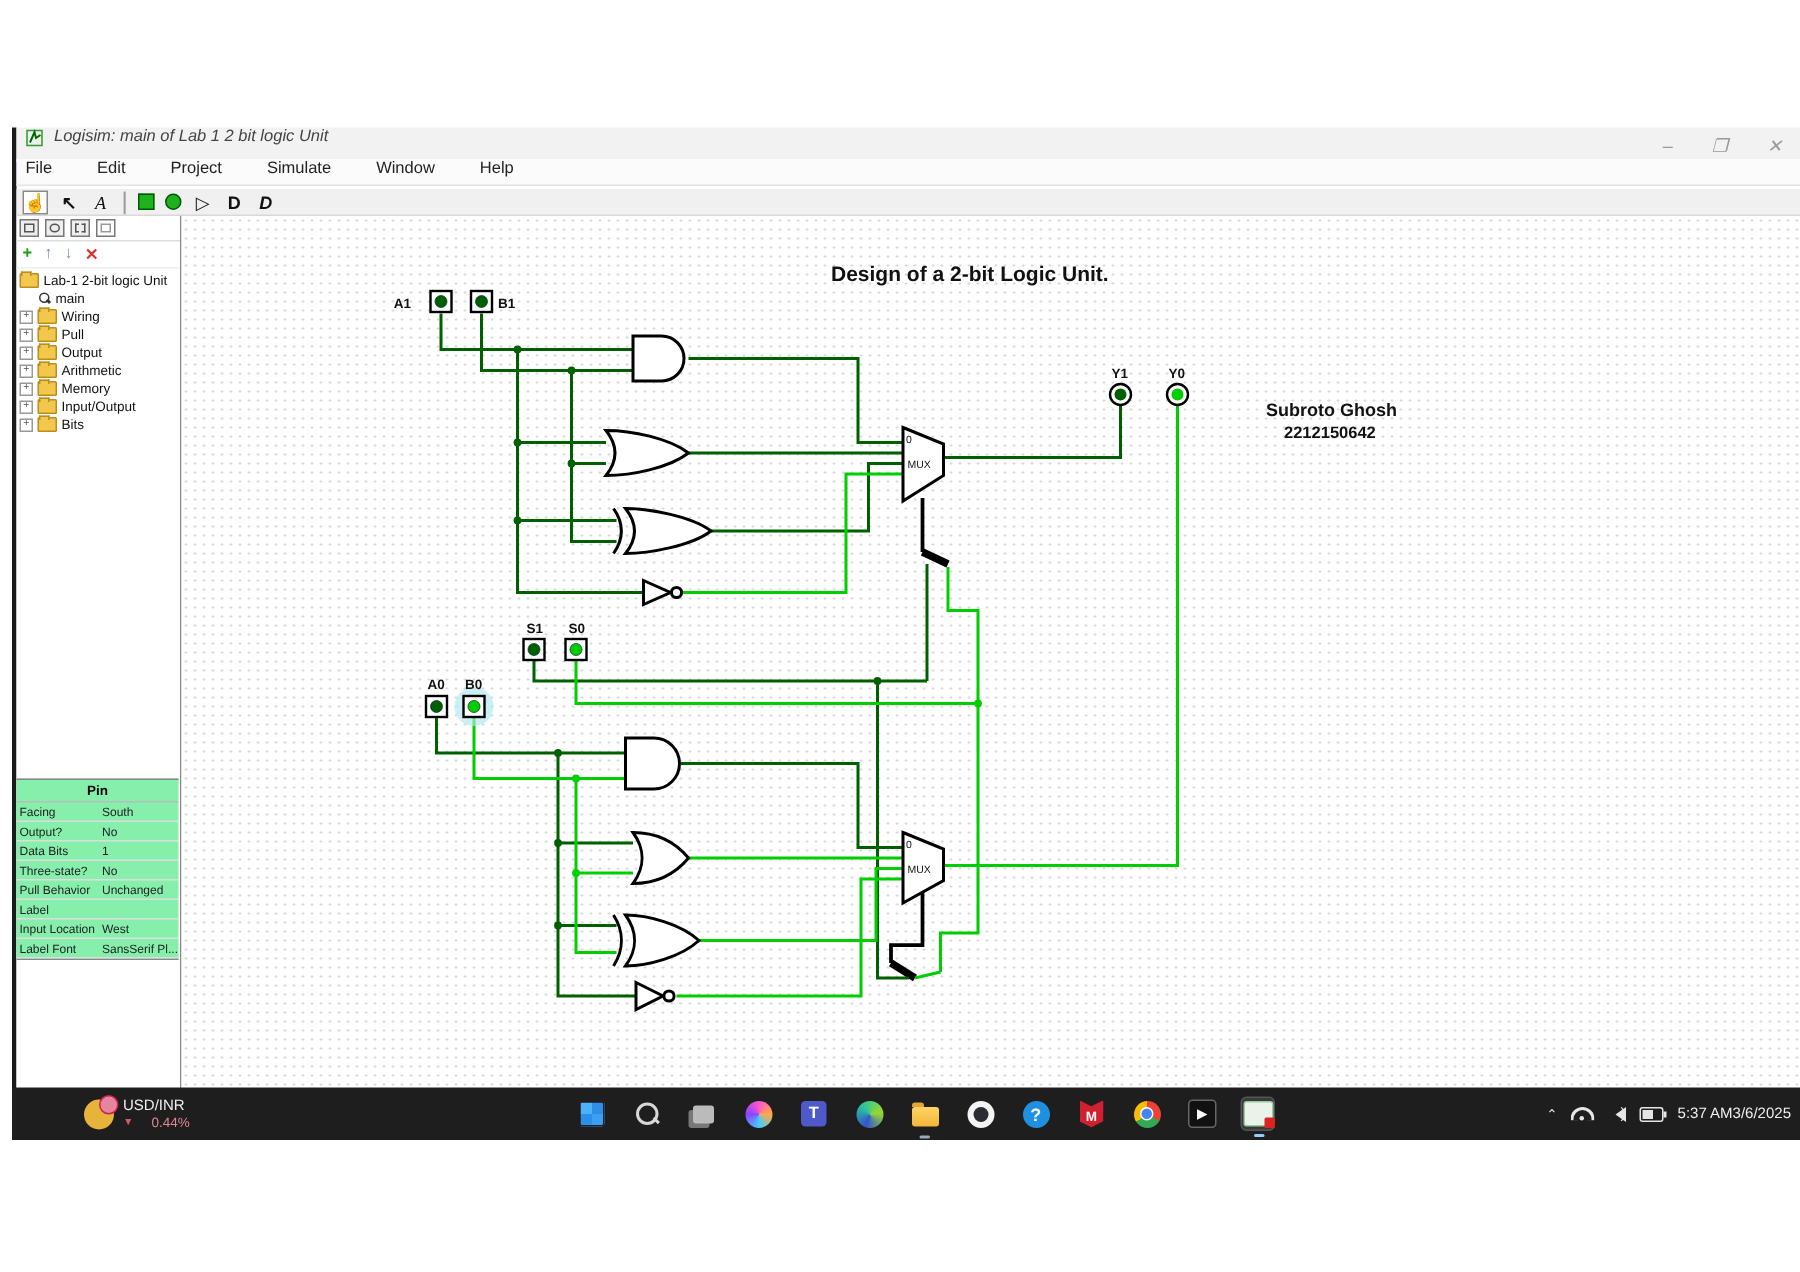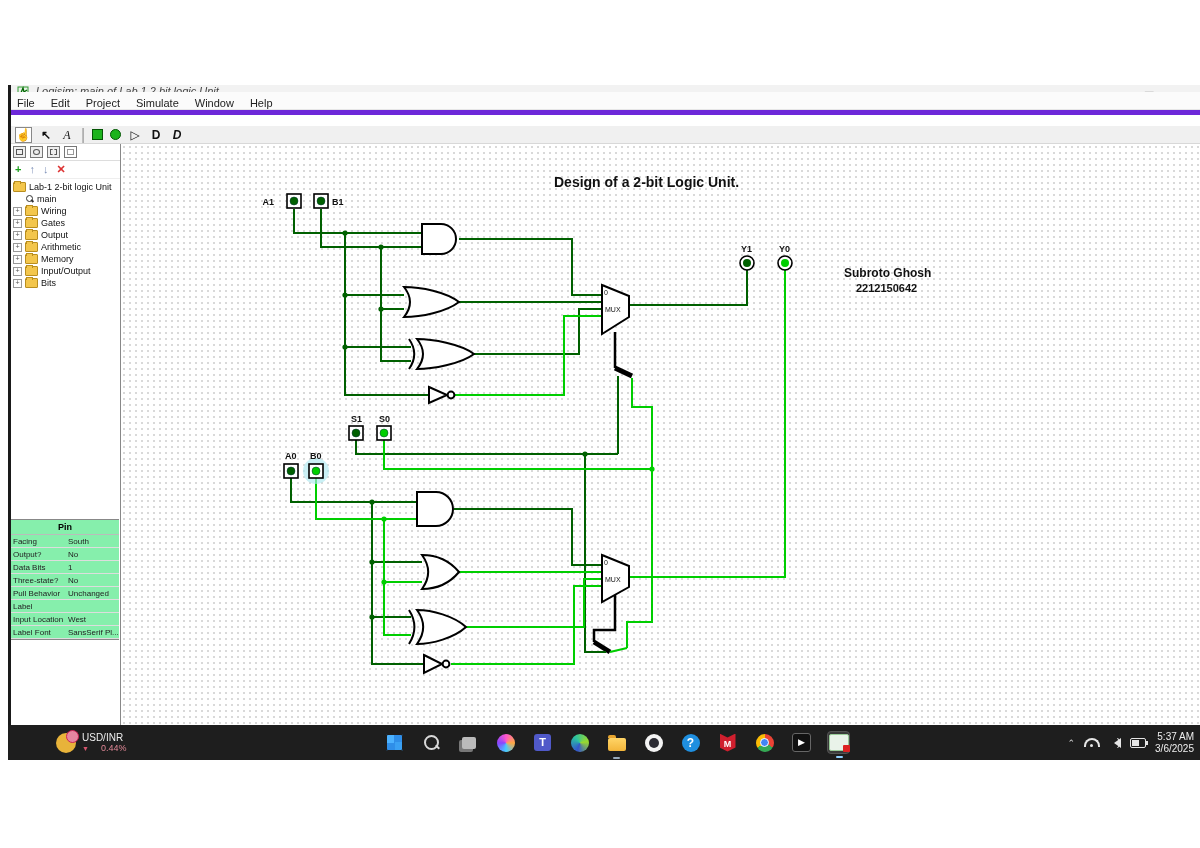--- a/index.html
+++ b/index.html
@@ -2,21 +2,21 @@
 <html style="--wire_low: #006000; --wire_high: #00ce00; --bus: #000000; --select_halo: #aee8ef; --taskbar_bg: #1e1e1e; --change_negative: #e08796;"><head>
 <meta charset="utf-8">
 <style>
   html,body{margin:0;padding:0;background:#fff;font-family:"Liberation Sans",sans-serif;}
   #page{position:relative;width:1200px;height:848px;background:#fff;overflow:hidden;}
   
   #screen{position:absolute;left:8px;top:85px;width:1192px;height:675px;background:#fff;border-left:3px solid #1a1a1a;box-sizing:border-box;}
   #titlebar{position:absolute;left:0;top:0;width:100%;height:23px;background:#f2f2f2;border-bottom:7px solid #6d28d9;display:flex;align-items:flex-start;font-style:italic;}
   #titlebar .title{font-size:11px;color:#444;margin-left:6px;}
   .win-btns{position:absolute;right:4px;top:0;height:23px;display:flex;align-items:center;gap:26px;padding-right:8px;color:#9a9a9a;font-size:12px;}
-  #menubar{position:absolute;left:0;top:7px;width:100%;height:18px;background:#fbfbfb;border-bottom:1px solid #e6e6e6;display:flex;align-items:flex-end;gap:16px;padding-left:6px;box-sizing:border-box;}
+  #menubar{position:absolute;left:0;top:21px;width:100%;height:18px;background:#fbfbfb;border-bottom:1px solid #e6e6e6;display:flex;align-items:flex-start;gap:30px;padding-left:6px;box-sizing:border-box;}
   #menubar span{font-size:11px;color:#222;}
   #toolbar{position:absolute;left:0;top:41px;width:100%;height:18px;background:#f0f0f0;border-bottom:1px solid #d8d8d8;display:flex;align-items:center;gap:7px;padding-left:4px;box-sizing:border-box;}
   .tool{font-size:12px;line-height:14px;color:#111;display:inline-block;text-align:center;min-width:14px;}
   .tool.sel{border:1px solid #888;background:#fff;}
   .tool-sep{color:#999;}
   .pin-sq{width:9px;height:9px;background:#1db31d;border:1px solid #045504;display:inline-block;}
   .pin-ci{width:9px;height:9px;background:#1db31d;border:1px solid #045504;border-radius:50%;display:inline-block;}
   
   #leftpanel{position:absolute;left:0;top:59px;width:110px;height:598px;background:#fff;border-right:1px solid #888;box-sizing:border-box;}
   #expl-tools{display:flex;gap:4px;padding:2px 2px;border-bottom:1px solid #ddd;}
@@ -94,21 +94,21 @@
   .ic-logisim:after{content:"";position:absolute;right:-2px;bottom:-2px;width:7px;height:7px;background:#d22;border-radius:1px;}
   #tray{position:absolute;right:6px;top:0;height:35px;display:flex;align-items:center;gap:9px;color:#e6e6e6;}
   .chev{font-size:9px;color:#ddd;}
   .ic-wifi{width:12px;height:7px;border:2px solid #e6e6e6;border-bottom:none;border-radius:10px 10px 0 0;position:relative;}
   .ic-wifi:after{content:"";position:absolute;left:3.5px;top:4px;width:3px;height:3px;background:#e6e6e6;border-radius:50%;}
   .ic-vol{width:0;height:0;border:5px solid transparent;border-right:7px solid #e6e6e6;position:relative;}
   .ic-vol:after{content:")";position:absolute;left:3px;top:-6px;color:#e6e6e6;font-size:10px;}
   .ic-batt{width:14px;height:8px;border:1px solid #e6e6e6;border-radius:2px;position:relative;}
   .ic-batt:before{content:"";position:absolute;left:1px;top:1px;bottom:1px;width:7px;background:#e6e6e6;}
   .ic-batt:after{content:"";position:absolute;right:-3px;top:2px;width:2px;height:4px;background:#e6e6e6;}
-  #clock{display:flex;flex-direction:column;align-items:flex-end;line-height:12px;}
+  #clock{display:flex;flex-direction:row;align-items:flex-end;line-height:12px;}
   #clock span{font-size:10px;color:#eee;}
 </style>
 </head>
 <body>
 
 <div id="page">
 
   <div id="screen">
 
     <div id="titlebar">
@@ -177,21 +177,21 @@
           <span>main</span>
         </div>
         <div class="trow">
           <span class="expander">+</span>
           <span class="folder"></span>
           <span>Wiring</span>
         </div>
         <div class="trow">
           <span class="expander">+</span>
           <span class="folder"></span>
-          <span>Gates</span>
+          <span>Pull</span>
         </div>
         <div class="trow">
           <span class="expander">+</span>
           <span class="folder"></span>
           <span>Output</span>
         </div>
         <div class="trow">
           <span class="expander">+</span>
           <span class="folder"></span>
           <span>Arithmetic</span>

